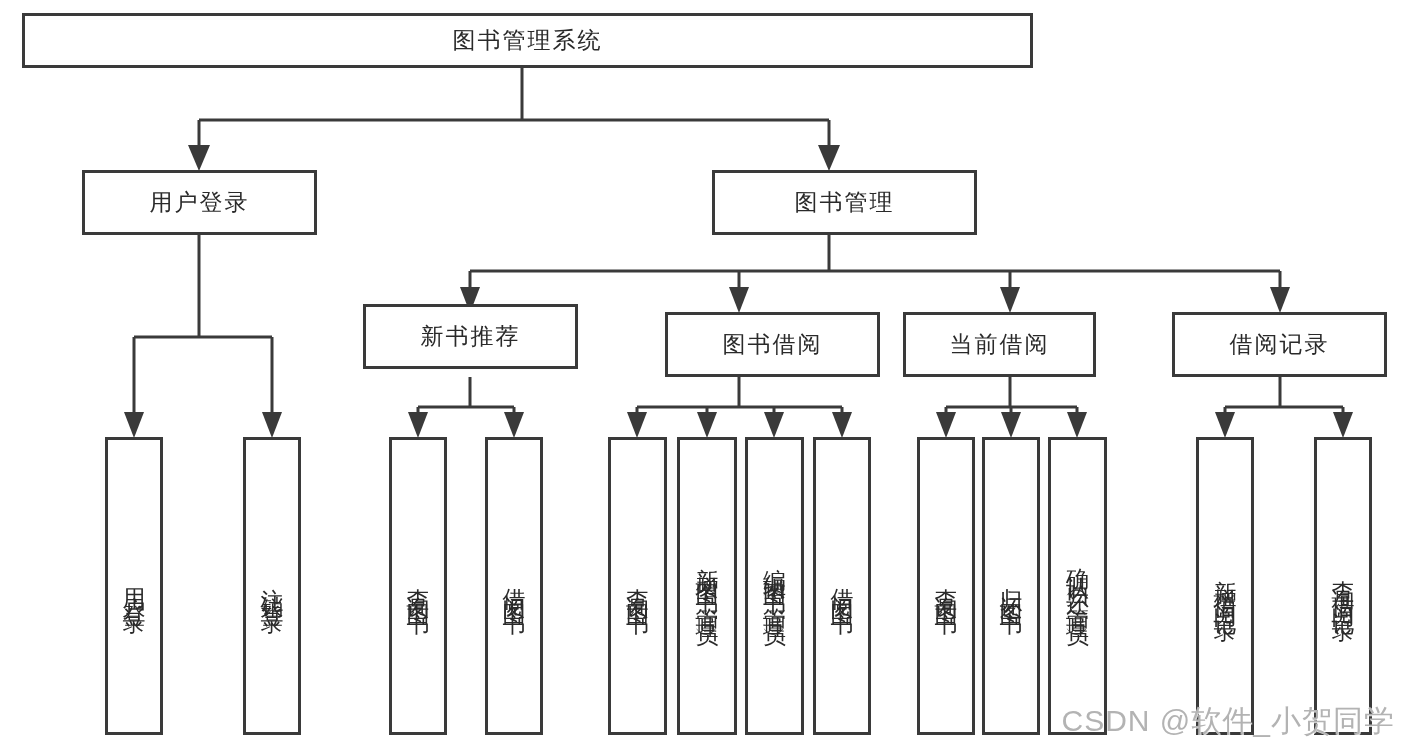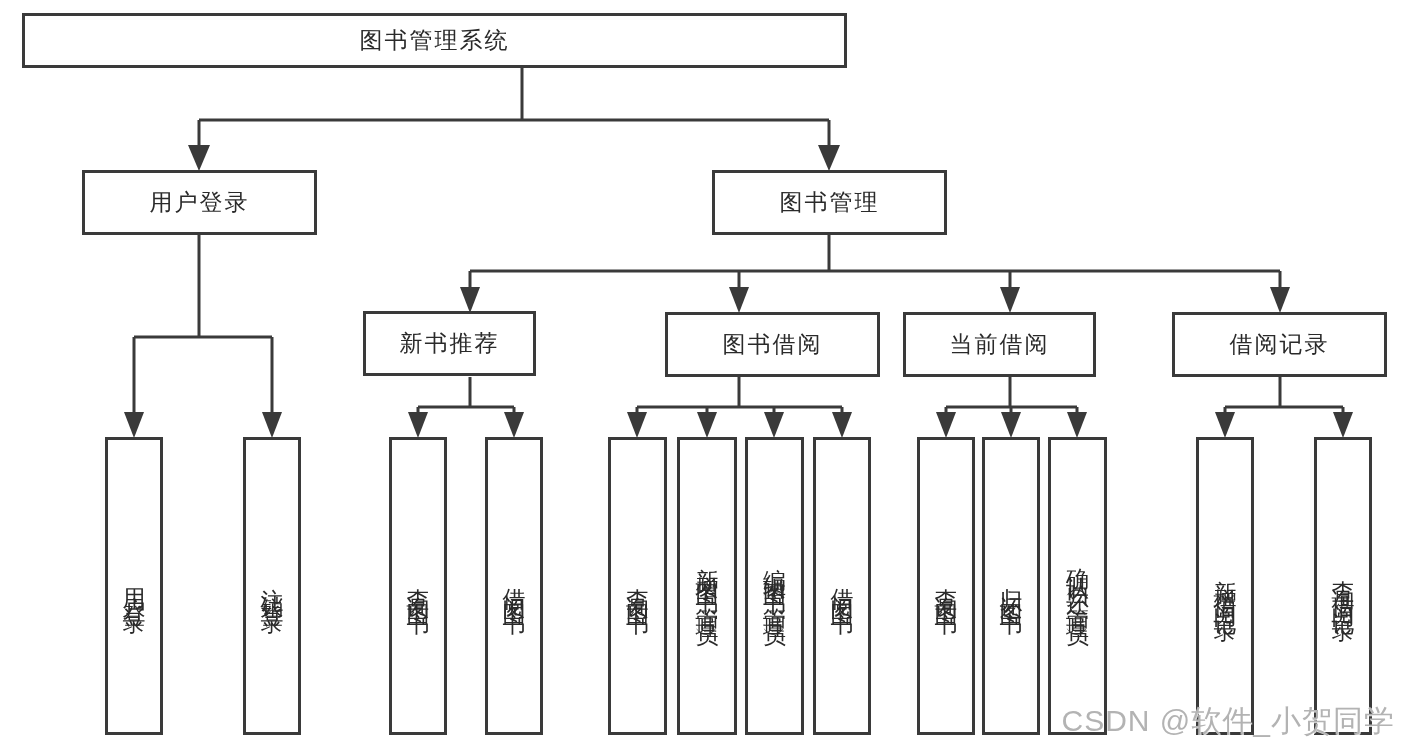--- a/index.html
+++ b/index.html
@@ -122,32 +122,32 @@
       <polygon class="arrowhead" points="1067,412 1087,412 1077,438"></polygon>
     </g>
 
     <g>
       <path class="line" d="M1280 377 V407 M1225 407 H1343 M1225 407 V413 M1343 407 V413"></path>
       <polygon class="arrowhead" points="1215,412 1235,412 1225,438"></polygon>
       <polygon class="arrowhead" points="1333,412 1353,412 1343,438"></polygon>
     </g>
   </svg>
 
-  <div class="box" style="left:22px; top:13px; width:825px; height:55px;">
+  <div class="box" style="left:22px; top:13px; width:1011px; height:55px;">
     <span>图书管理系统</span>
   </div>
 
   <div class="box" style="left:82px; top:170px; width:235px; height:65px;">
     <span>用户登录</span>
   </div>
-  <div class="box" style="left:712px; top:170px; width:235px; height:65px;">
+  <div class="box" style="left:712px; top:170px; width:265px; height:65px;">
     <span>图书管理</span>
   </div>
 
-  <div class="box" style="left:363px; top:311px; width:173px; height:65px;">
+  <div class="box" style="left:363px; top:304px; width:215px; height:65px;">
     <span>新书推荐</span>
   </div>
   <div class="box" style="left:665px; top:312px; width:215px; height:65px;">
     <span>图书借阅</span>
   </div>
   <div class="box" style="left:903px; top:312px; width:193px; height:65px;">
     <span>当前借阅</span>
   </div>
   <div class="box" style="left:1172px; top:312px; width:215px; height:65px;">
     <span>借阅记录</span>

